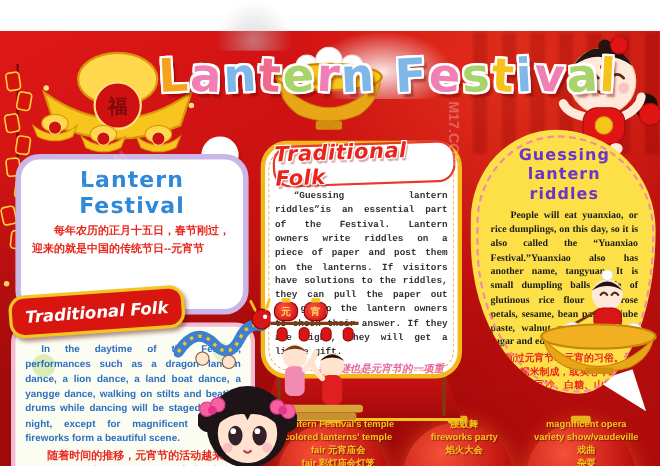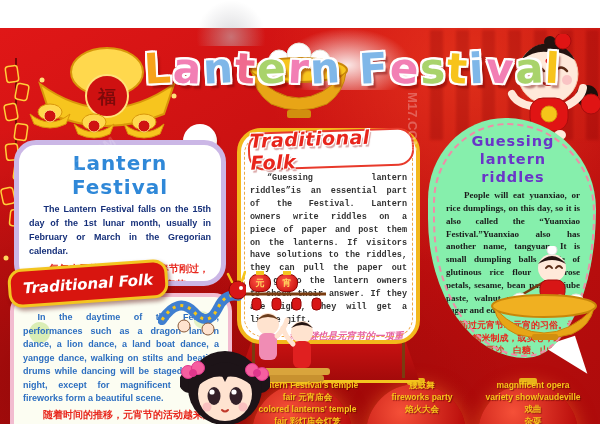--- a/index.html
+++ b/index.html
@@ -92,21 +92,21 @@
   
   .stage-red{left:237px;top:330px;width:183px;height:50px;z-index:2;
      background:linear-gradient(#d41414,#a30a0a);
      clip-path:polygon(10% 0,90% 0,100% 100%,0 100%);border-bottom:3px solid #f3c520;}
   .pole{width:3px;height:44px;background:#7a3c10;z-index:3;}
   .pole::before{content:"";position:absolute;top:-9px;left:-4px;width:11px;height:11px;border-radius:50%;
      background:radial-gradient(circle at 35% 30%,#ffe27a,#d99a0a);}
   .pole1{left:252px;top:334px;} .pole2{left:402px;top:334px;}
 
   
-  .box-riddles{left:428px;top:118px;width:168px;height:240px;background:#86efac;z-index:4;
+  .box-riddles{left:428px;top:118px;width:168px;height:240px;background:#fde047;z-index:4;
      border-radius:46% 54% 42% 58% / 34% 38% 62% 58%;overflow:hidden;box-sizing:border-box;
      padding:14px 16px 0 18px;}
   .riddles-dash{position:absolute;left:433px;top:123px;width:158px;height:230px;z-index:5;
      border:2px dashed #f08ca8;border-radius:46% 54% 42% 58% / 34% 38% 62% 58%;pointer-events:none;}
   .blob-tail{left:548px;top:340px;width:0;height:0;z-index:3;
      border-left:34px solid transparent;border-top:40px solid #fff;transform:rotate(-18deg);}
   .r-h{color:#6a35c8;font-weight:800;font-size:14.5px;text-align:center;letter-spacing:1px;
      font-family:"DejaVu Sans",sans-serif;line-height:1.25;}
   .r-en{margin-top:3px;font-family:"Liberation Serif",serif;font-size:9px;font-weight:600;
      color:#1a1a1a;line-height:1.42;text-align:justify;text-indent:2em;}
@@ -206,21 +206,20 @@
   <ellipse cx="36" cy="101" rx="6" ry="5" fill="#ffe9da"></ellipse>
   <ellipse cx="57" cy="101" rx="6" ry="5" fill="#ffe9da"></ellipse>
 </svg>
 
 <h1 class="abs poster-title" style="margin:0"><span class="tl" style="color: rgb(247, 162, 27); transform: rotate(-3deg);">L</span><span class="tl" style="color: rgb(242, 127, 180); transform: rotate(3deg);">a</span><span class="tl" style="color: rgb(127, 183, 232); transform: rotate(-3deg);">n</span><span class="tl" style="color: rgb(240, 106, 142); transform: rotate(3deg);">t</span><span class="tl" style="color: rgb(169, 211, 107); transform: rotate(-3deg);">e</span><span class="tl" style="color: rgb(242, 127, 180); transform: rotate(3deg);">r</span><span class="tl" style="color: rgb(127, 183, 232); transform: rotate(-3deg);">n</span><span class="tl" style="transform: rotate(3deg);"> </span><span class="tl" style="color: rgb(127, 183, 232); transform: rotate(-3deg);">F</span><span class="tl" style="color: rgb(242, 127, 180); transform: rotate(3deg);">e</span><span class="tl" style="color: rgb(169, 211, 107); transform: rotate(-3deg);">s</span><span class="tl" style="color: rgb(247, 195, 27); transform: rotate(3deg);">t</span><span class="tl" style="color: rgb(127, 183, 232); transform: rotate(-3deg);">i</span><span class="tl" style="color: rgb(242, 127, 180); transform: rotate(3deg);">v</span><span class="tl" style="color: rgb(169, 211, 107); transform: rotate(-3deg);">a</span><span class="tl" style="color: rgb(247, 195, 27); transform: rotate(3deg);">l</span></h1>
 
 <div class="abs moon-ball"></div>
 
 <div class="abs box-intro">
   <div class="intro-heading">Lantern Festival</div>
-  <div class="intro-en">The Lantern Festival falls on the 15th day of the 1st lunar month, usually in February or March in the Gregorian calendar.</div>
   <div class="intro-zh">每年农历的正月十五日，春节刚过，迎来的就是中国的传统节日--元宵节</div>
 </div>
 
 <div class="abs banner-folk">
   <span>Traditional Folk</span>
 </div>
 <div class="abs box-folk-left">
   <div class="fl-en">In the daytime of the Festival, performances such as a dragon lantern dance, a lion dance, a land boat dance, a yangge dance, walking on stilts and beating drums while dancing will be staged. On the night, except for magnificent lanterns, fireworks form a beautiful scene.</div>
   <div class="fl-zh">随着时间的推移，元宵节的活动越来越多，白天有耍龙灯、耍狮子、踩高跷、划旱船扭秧歌、打太平鼓等传统民俗表演，到了夜晚，除了五颜六色的美花灯之外，还有</div>
 </div>
@@ -299,22 +298,22 @@
   <path d="M8 62 Q58 112 108 62 Q104 80 86 88 Q58 96 30 88 Q12 80 8 62 Z" fill="#e8a516" stroke="#c8860a"></path>
   <rect x="46" y="88" width="26" height="6" rx="2" fill="#d18f0e"></rect>
 </svg>
 
 <div class="abs big-lantern bl1"></div>
 <div class="abs big-lantern bl2"></div>
 <div class="abs big-lantern bl3"></div>
 
 <div class="abs vocab-col vc1">
   <div>Lantern Festival's temple</div>
+  <div>colored lanterns' temple</div>
   <div>fair  元宵庙会</div>
-  <div>colored lanterns' temple</div>
   <div>fair  彩灯庙会灯笼</div>
 </div>
 <div class="abs vocab-col vc2">
   <div>腰鼓舞</div>
   <div>fireworks party</div>
   <div>焰火大会</div>
 </div>
 <div class="abs vocab-col vc3">
   <div>magnificent opera</div>
   <div>variety show/vaudeville</div>

